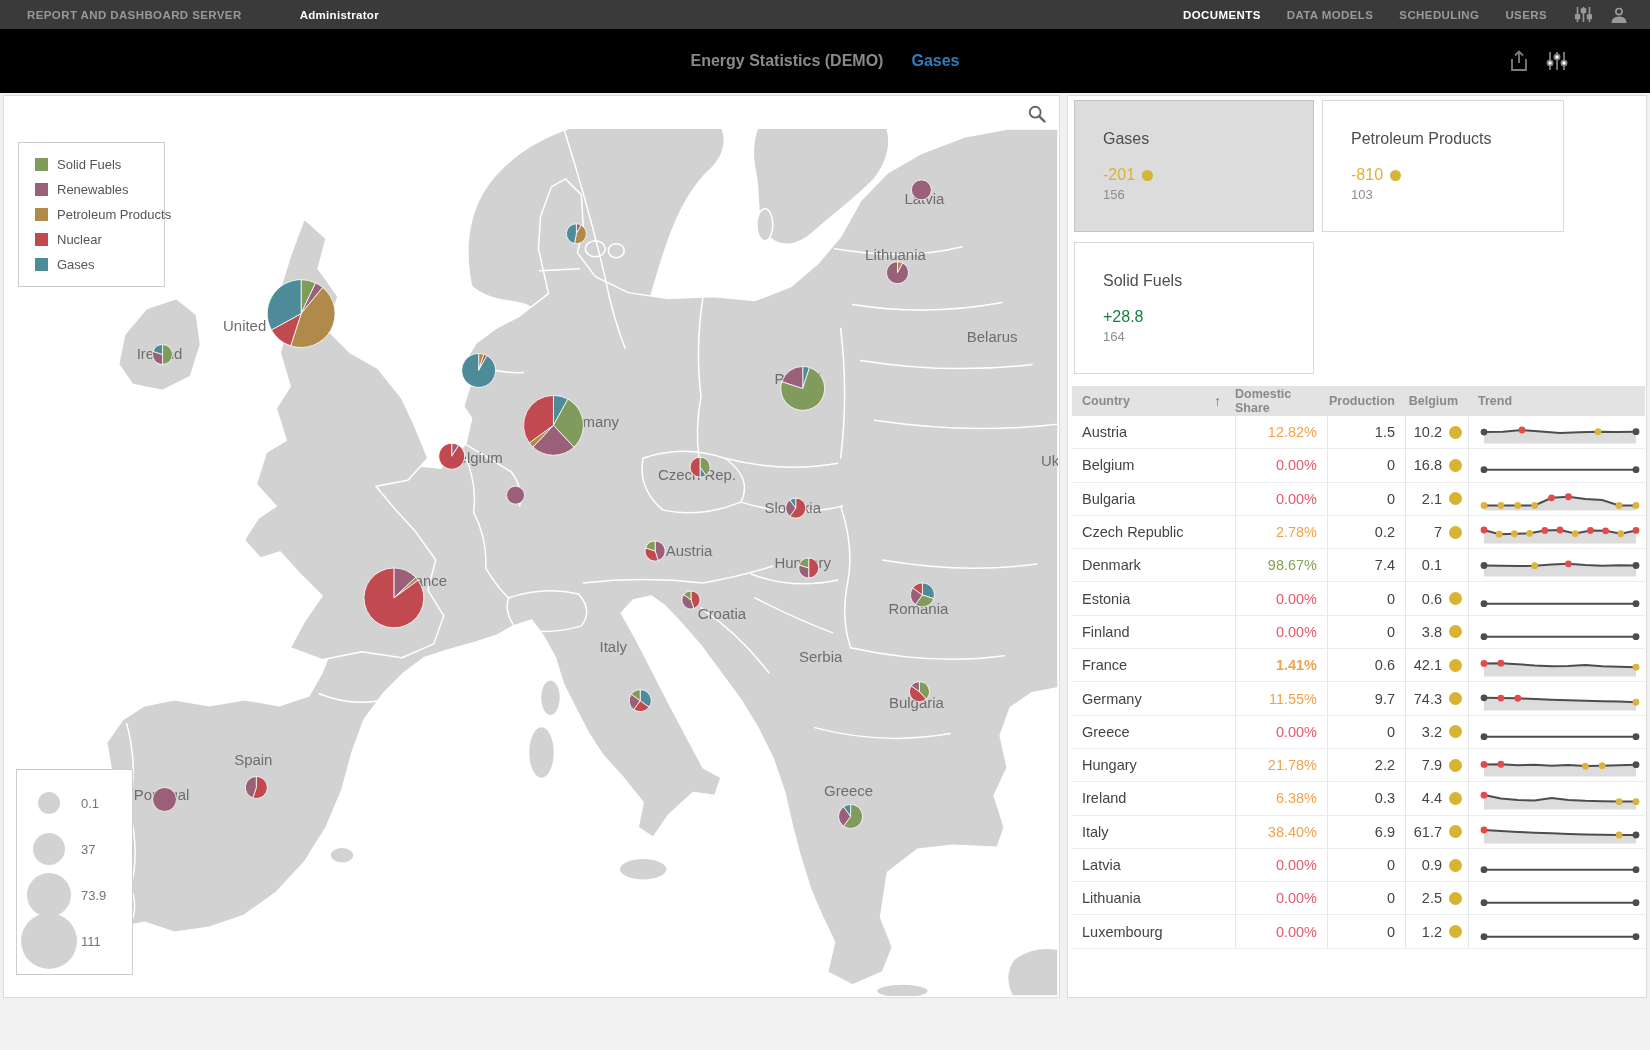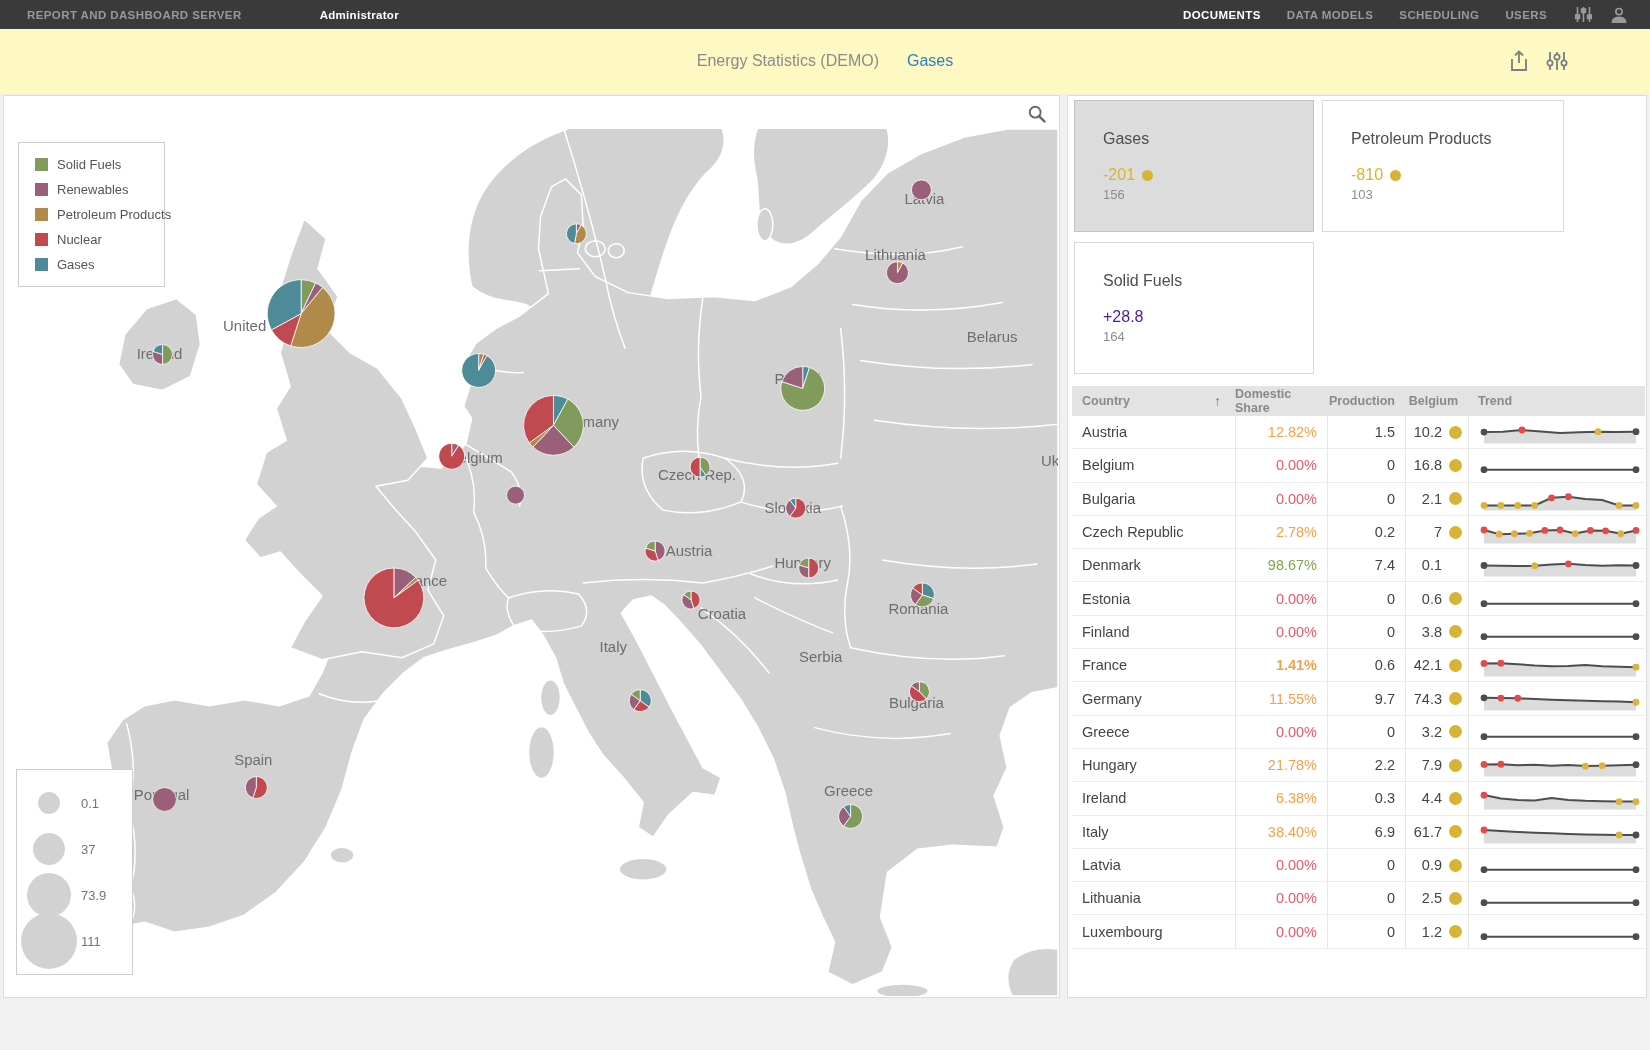--- a/index.html
+++ b/index.html
@@ -1,29 +1,29 @@
 <!DOCTYPE html>
 <html><head>
 <meta charset="utf-8">
 <style>
   * { box-sizing: border-box; margin: 0; padding: 0; }
   html,body { width:1650px; height:1050px; background:#f1f1f1; font-family:"Liberation Sans", sans-serif; overflow:hidden; }
 
   
   .topbar { height:29px; background:#3a3a3a; display:flex; align-items:center; }
   .brand { margin-left:27px; font-size:11.5px; font-weight:700; letter-spacing:.4px; color:#989898; }
-  .tb-user { margin-left:78px; font-size:11.5px; font-weight:700; letter-spacing:.3px; color:#ffffff; }
+  .tb-user { margin-left:58px; font-size:11.5px; font-weight:700; letter-spacing:.3px; color:#ffffff; }
   .tb-nav { margin-left:auto; display:flex; align-items:center; gap:26px; }
   .tb-nav-item { font-size:11.5px; font-weight:700; letter-spacing:.4px; color:#9a9a9a; cursor:pointer; }
   .tb-nav-item.active { color:#ffffff; }
   .tb-icons { display:flex; align-items:center; gap:18px; margin:0 22px 0 28px; }
   .tb-icons svg { display:block; }
 
   
-  .title-band { height:64px; background:#fef9c3; position:relative; }
+  .title-band { height:64px; background:#000000; position:relative;font-weight:bold; }
   .tb-center { position:absolute; left:0; right:0; top:0; bottom:0; display:flex; align-items:center; justify-content:center; gap:28px; }
   .doc-title { font-size:16px; color:#8a8a8a; }
   .doc-tab { font-size:16px; color:#2e7fc1; cursor:pointer; }
   .band-icons { position:absolute; right:82px; top:50%; transform:translateY(-50%); display:flex; gap:16px; }
   .band-icons svg { display:block; cursor:pointer; }
 
   
   .content { display:flex; gap:7px; padding:2px 3px; }
   .panel { background:#ffffff; border:1px solid #dcdcdc; }
   .map-panel { width:1057px; height:903px; position:relative; }
@@ -430,21 +430,21 @@
           <div class="card-name">Petroleum Products</div>
           <div class="card-value">
             <span style="color: rgb(215, 180, 51);">-810</span>
             <span class="card-dot" style="background: rgb(215, 180, 51);"></span>
           </div>
           <div class="card-count">103</div>
         </div>
         <div class="card">
           <div class="card-name">Solid Fuels</div>
           <div class="card-value">
-            <span style="color: #4c1d95;">+28.8</span>
+            <span style="color: #15803d;">+28.8</span>
           </div>
           <div class="card-count">164</div>
         </div>
       </div>
 
     <div class="dtable">
       <div class="trow thead" id="table-head">
           <div class="tc tc-country">
             <span>Country</span>
             <span class="sort-arrow">↑</span>

